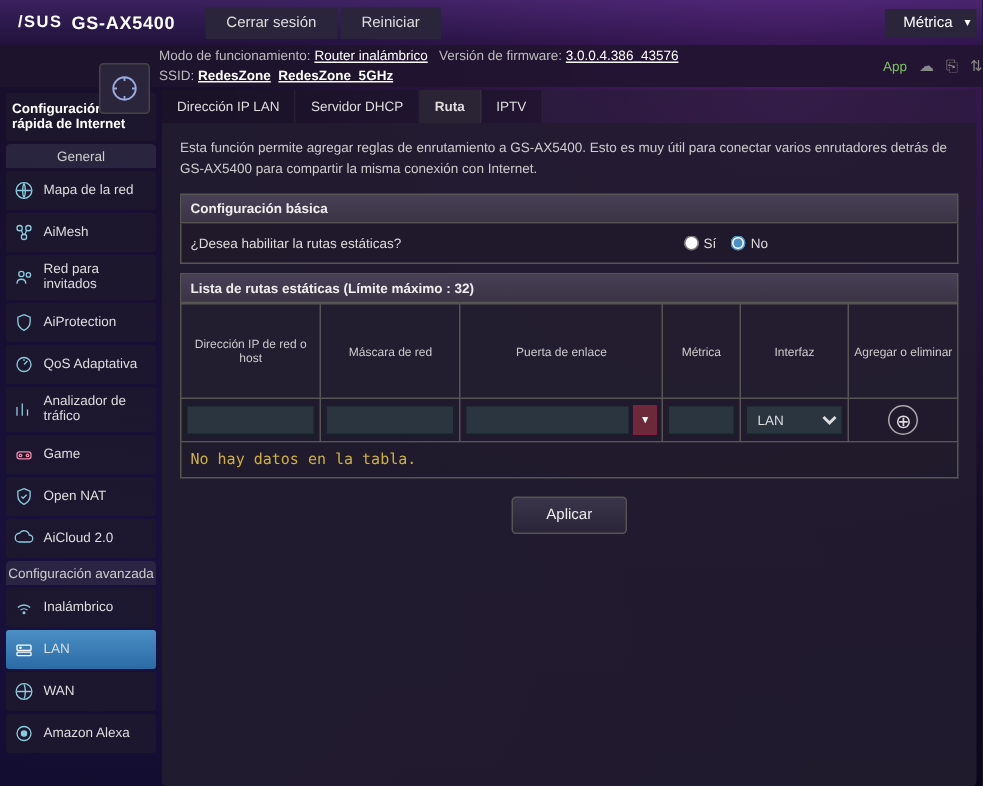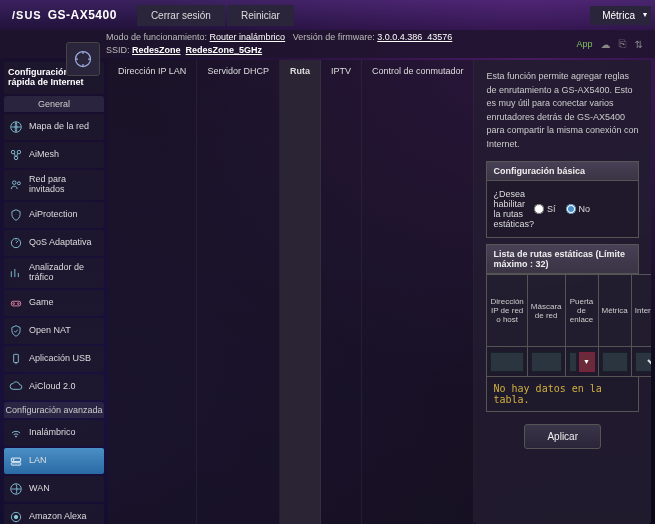--- a/index.html
+++ b/index.html
@@ -13,33 +13,33 @@
 .top-btn { background: #2a253a; color: #ddd; font-size: 10px; padding: 5px 14px; border: none; cursor: pointer; }
 .top-right { margin-left: auto; display: flex; align-items: center; gap: 4px; }
 .lang-sel { background: #2a253a; color: #fff; font-size: 10px; padding: 4px 16px 4px 12px; border: none; position: relative; }
 .lang-sel::after { content: "▾"; position: absolute; right: 4px; font-size: 8px; }
 .infobar { background: rgba(30,20,45,0.85); padding: 4px 0 4px 64px; display: flex; align-items: center; height: 28px; gap: 38px; }
 .ic-box { width: 34px; height: 34px; background: #2a253a; border-radius: 3px; display: flex; align-items: center; justify-content: center; position: absolute; left: 66px; top: 42px; border: 1px solid #444; }
 .ic-box svg { width: 20px; height: 20px; }
 .inf-text { font-size: 9px; color: #bbb; line-height: 1.4; flex: 1; margin-left: 42px; }
 .inf-text a { color: #fff; text-decoration: underline; }
 .inf-text b { color: #fff; font-weight: bold; }
-.inf-right { display: flex; gap: 8px; align-items: center; margin-right: 12px; }
+.inf-right { display: flex; gap: 8px; align-items: center; }
 .inf-app { color: #7fc060; font-size: 9px; }
 .inf-ic { color: #888; font-size: 10px; }
 .body-row { display: flex; flex: 1; min-height: 0; }
 .sidebar { width: 104px; padding: 4px 0 0 4px; overflow-y: auto; }
 .sidebar::-webkit-scrollbar { width: 0; }
 .side-hdr { background: rgba(50,45,70,0.7); color: #ccc; font-size: 9px; text-align: center; padding: 3px 0; margin-bottom: 2px; border-radius: 3px 3px 0 0; }
 .side-item { display: flex; align-items: center; background: rgba(30,25,45,0.8); margin-bottom: 2px; padding: 5px 4px; cursor: pointer; min-height: 26px; border-radius: 2px; }
 .side-item.active { background: linear-gradient(180deg, #4a8fc5, #2a6aa5); }
 .side-ic { width: 16px; height: 16px; margin-right: 5px; flex-shrink: 0; display: flex; align-items: center; justify-content: center; }
 .side-ic svg { width: 14px; height: 14px; }
 .side-lbl { color: #ddd; font-size: 9px; line-height: 1.1; }
-.main { flex: 1; padding: 2px 4px 0 4px; min-width: 0; overflow: hidden; display: flex; flex-direction: row; }
+.main { flex: 1; padding: 2px 4px 0 4px; min-width: 0; overflow: hidden; display: flex; flex-direction: column; }
 .tabs { display: flex; background: rgba(40,30,55,0.6); }
 .tab { color: #ddd; font-size: 9px; padding: 6px 10px; cursor: pointer; background: rgba(0,0,0,0.2); border-right: 1px solid rgba(255,255,255,0.05); }
 .tab.active { background: #2a2435; font-weight: bold; }
 .panel { background: rgba(35,28,48,0.92); flex: 1; padding: 10px 12px; border-radius: 0 0 3px 3px; overflow: auto; }
 .panel-title { color: #fff; font-size: 12px; font-weight: bold; padding-bottom: 6px; border-bottom: 1px solid #555; margin-bottom: 8px; }
 .panel-desc { color: #ccc; font-size: 9px; line-height: 1.5; margin-bottom: 10px; }
 .sec-hdr { background: linear-gradient(180deg, #484055, #3a3445); color: #eee; font-size: 9px; font-weight: bold; padding: 4px 6px; border: 1px solid #555; }
 .sec-row { display: flex; align-items: center; padding: 8px 6px; background: rgba(30,25,40,0.6); border: 1px solid #555; border-top: none; }
 .sec-q { color: #ddd; font-size: 9px; flex: 1; }
 .radio-grp { display: flex; gap: 10px; padding-right: 120px; }
@@ -179,29 +179,20 @@
               <svg viewBox="0 0 24 24" fill="none" stroke="#8cd" stroke-width="1.5">
                 <path d="M12 3l7 3v5c0 5-3 8-7 10-4-2-7-5-7-10V6z"></path>
                 <path d="M9 12l2 2 4-4"></path>
               </svg>
             </span>
             <span class="side-lbl">Open NAT</span>
           </div>
           <div class="side-item">
             <span class="side-ic">
               <svg viewBox="0 0 24 24" fill="none" stroke="#8cd" stroke-width="1.5">
-                <rect x="8" y="4" width="8" height="14" rx="1"></rect>
-                <path d="M12 18v3"></path>
-              </svg>
-            </span>
-            <span class="side-lbl">Aplicación USB</span>
-          </div>
-          <div class="side-item">
-            <span class="side-ic">
-              <svg viewBox="0 0 24 24" fill="none" stroke="#8cd" stroke-width="1.5">
                 <path d="M7 16a5 5 0 010-10 6 6 0 0111 2 4 4 0 010 8H7z"></path>
               </svg>
             </span>
             <span class="side-lbl">AiCloud 2.0</span>
           </div>
         </div>
       <div class="side-hdr">Configuración avanzada</div>
       <div id="side-adv">
           <div class="side-item">
             <span class="side-ic">
@@ -242,21 +233,20 @@
           </div>
         </div>
     </div>
 
     <div class="main">
       <div class="tabs" id="tabs">
           <div class="tab">Dirección IP LAN</div>
           <div class="tab">Servidor DHCP</div>
           <div class="tab active">Ruta</div>
           <div class="tab">IPTV</div>
-          <div class="tab">Control de conmutador</div>
         </div>
       <div class="panel">
         <div class="panel-desc">Esta función permite agregar reglas de enrutamiento a GS-AX5400. Esto es muy útil para conectar varios enrutadores detrás de GS-AX5400 para compartir la misma conexión con Internet.</div>
 
         <div class="sec-hdr">Configuración básica</div>
         <div class="sec-row">
           <span class="sec-q">¿Desea habilitar la rutas estáticas?</span>
           <div class="radio-grp">
             <label class="radio-opt">
               <input type="radio" name="sr" style="">

